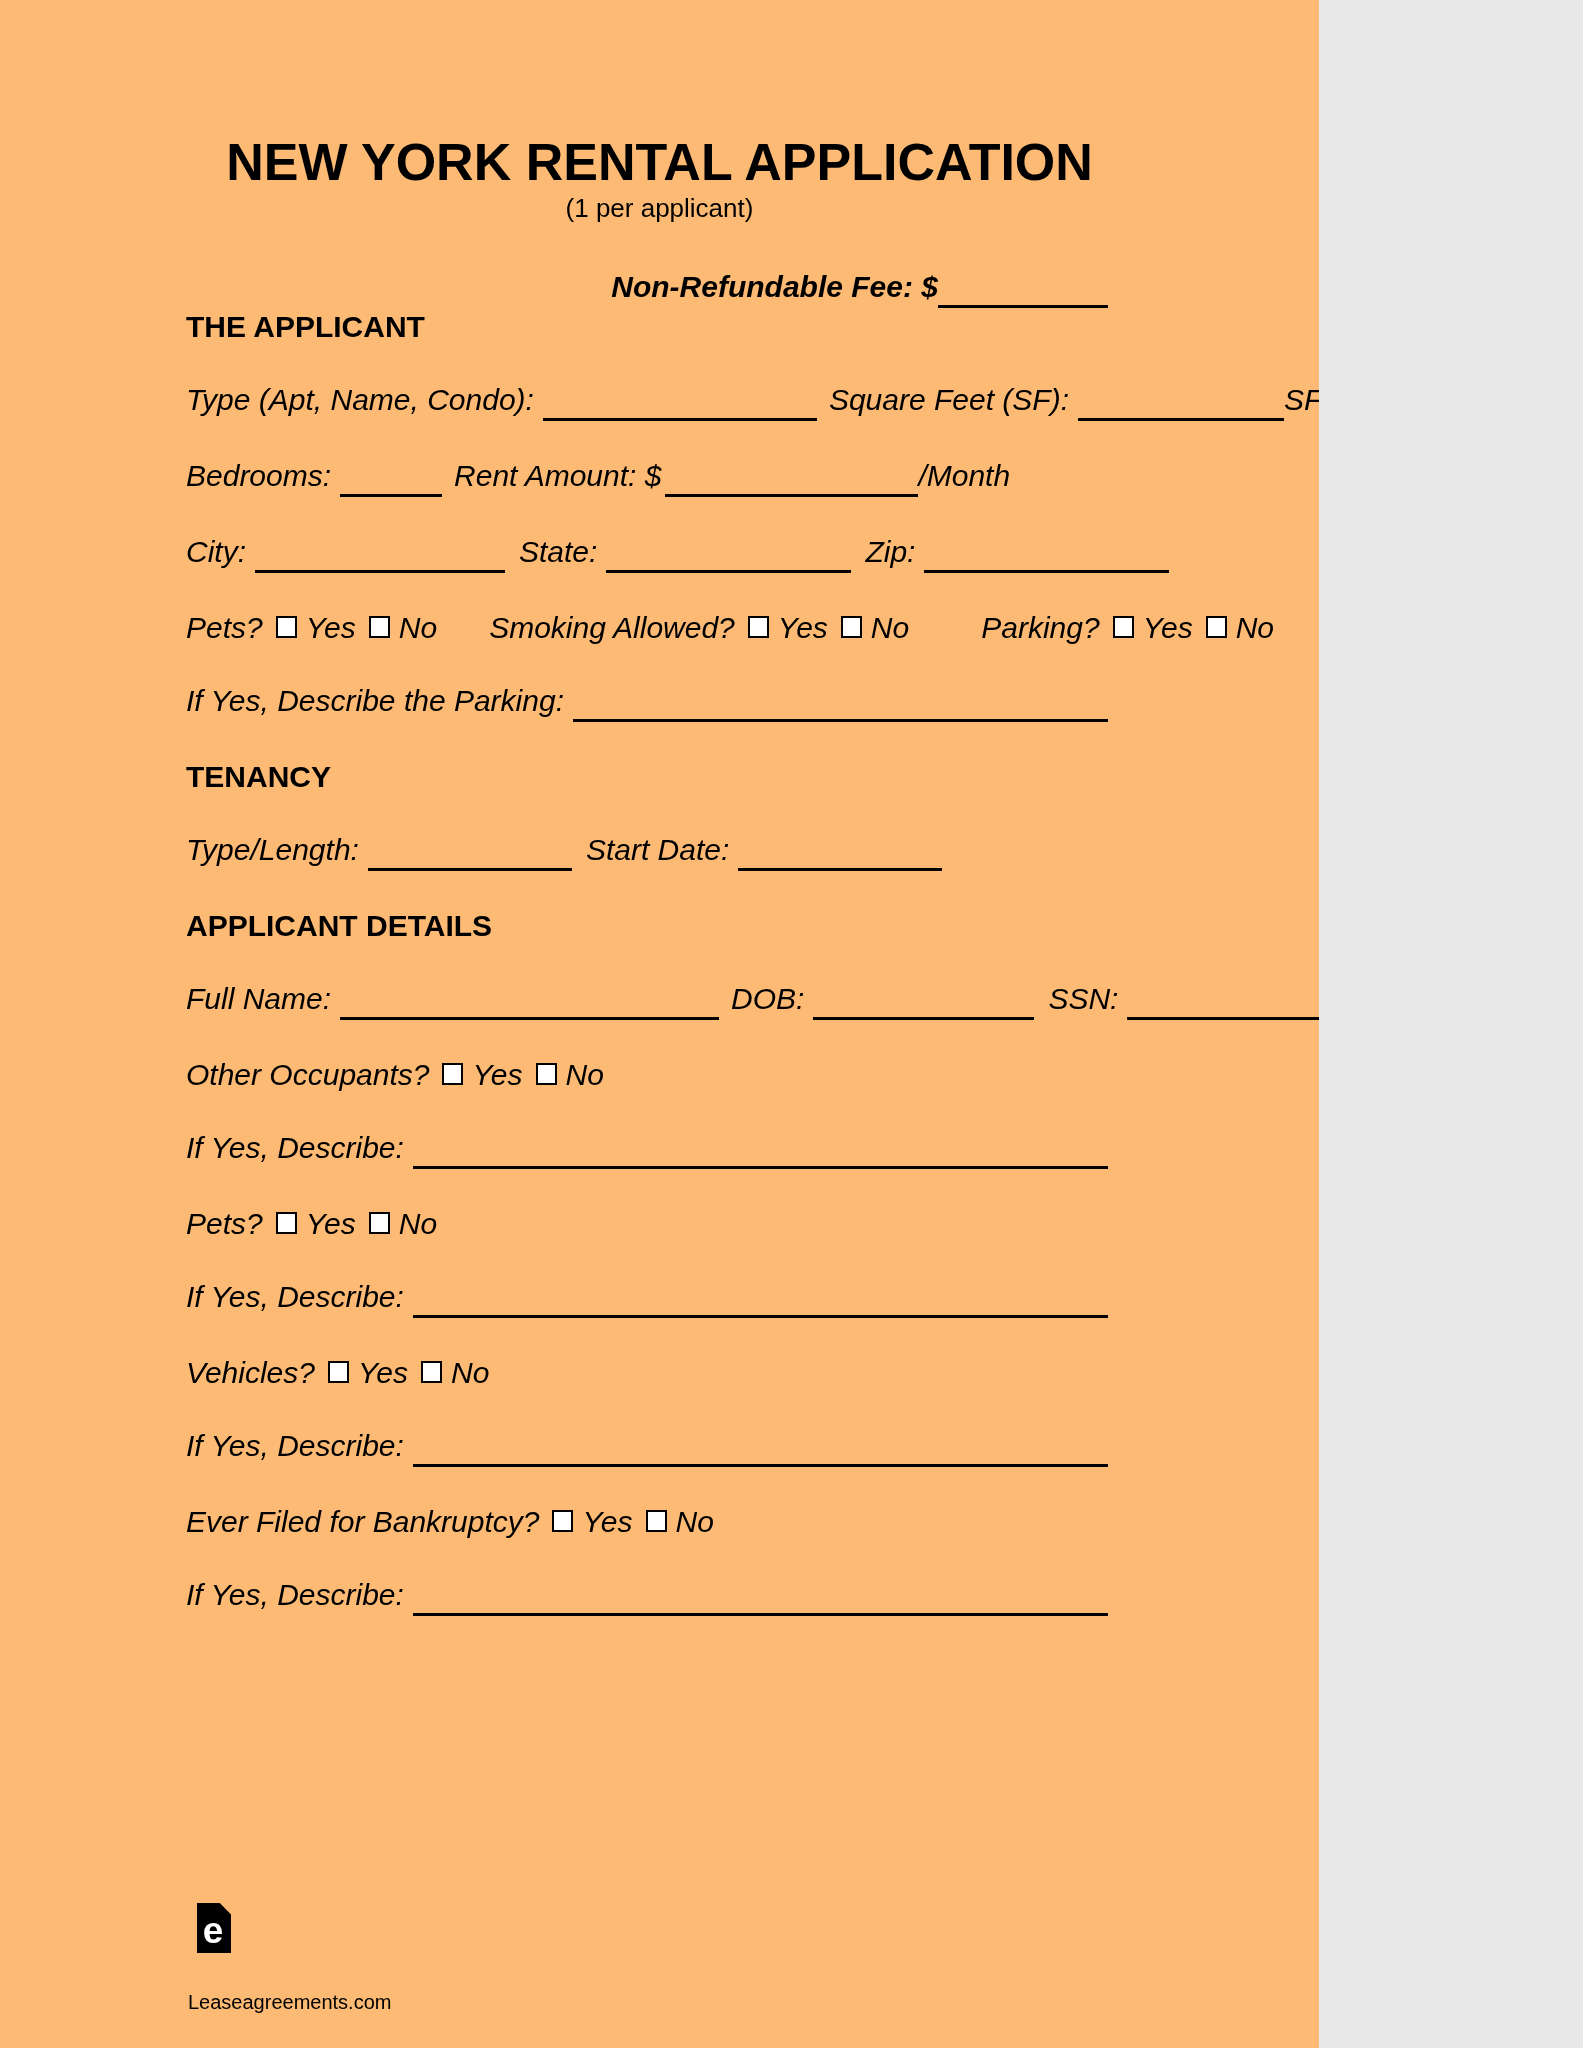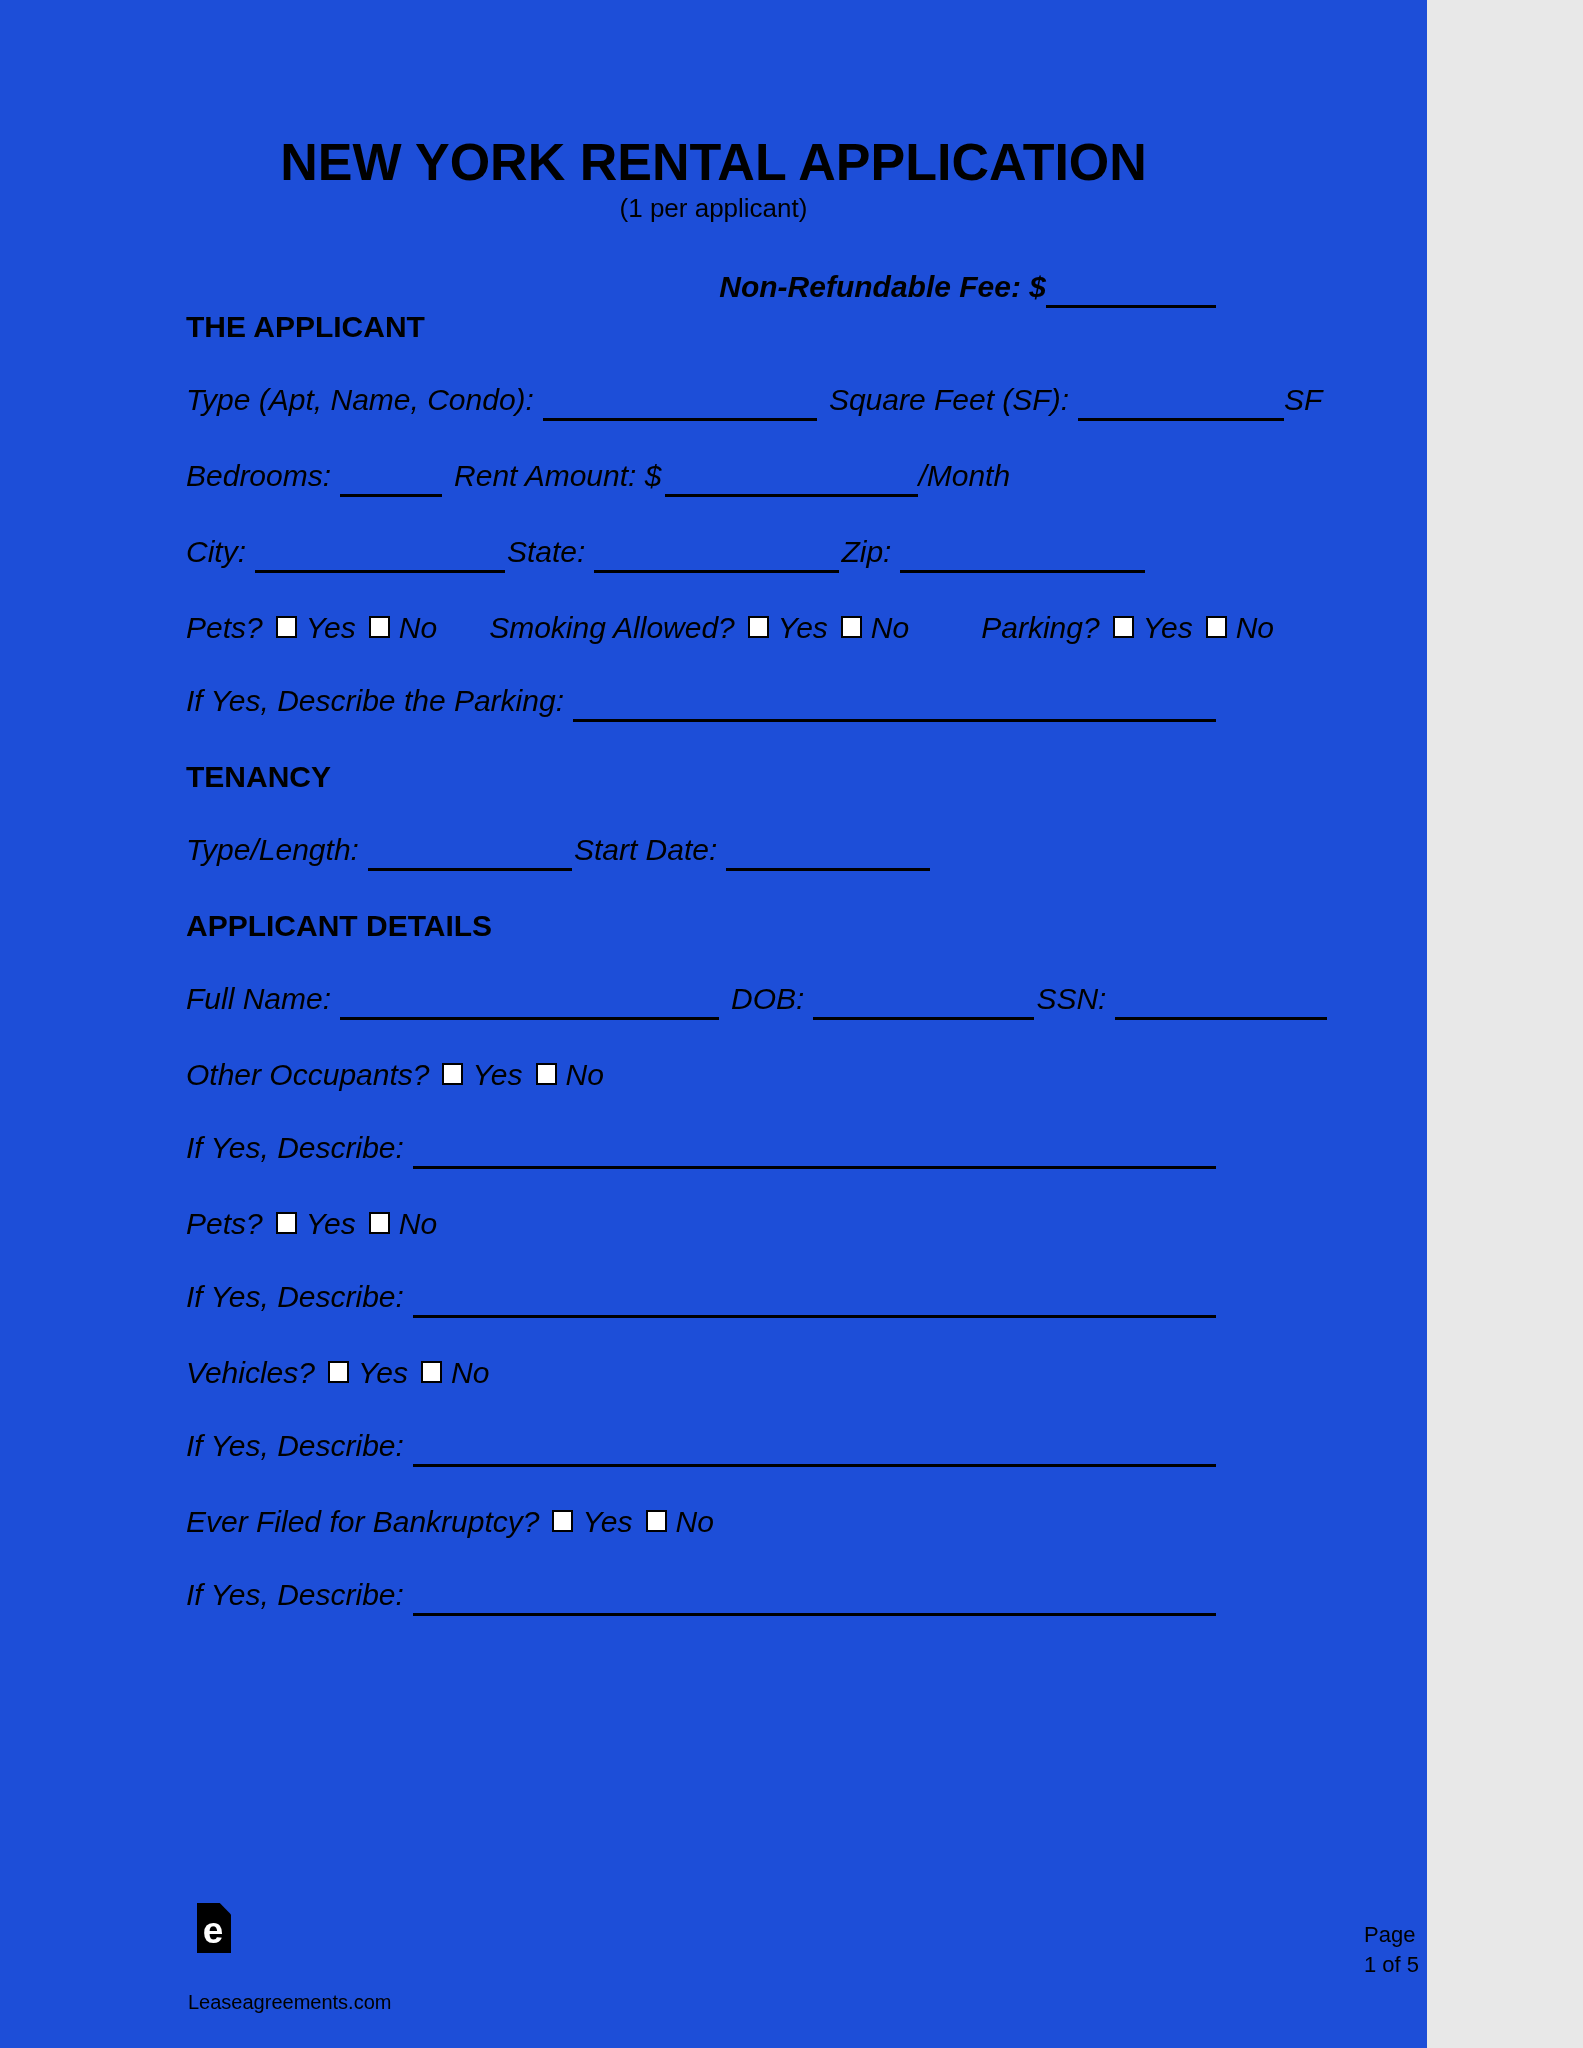--- a/index.html
+++ b/index.html
@@ -1,20 +1,20 @@
 <!DOCTYPE html>
 <html><head>
 <meta charset="utf-8">
 <style>
   html,body{margin:0;padding:0;}
   body{background:#e8e8e8;}
   .page{
     position:relative;
-    width:1427px;height:2048px;
-    background:#1d4ed8;
+    width:1319px;height:2048px;
+    background:#fdba74;
     color:#000;
     font-family:"Liberation Sans","DejaVu Sans",sans-serif;
     font-size:30px;line-height:37px;
     overflow:hidden;
     box-sizing:border-box;
   }
   .doc-header{padding-top:134px;text-align:center;}
   .doc-title{
     margin:0;font-size:52px;line-height:56px;font-weight:bold;
     letter-spacing:0px;
@@ -30,21 +30,21 @@
     flex:0 0 auto;
     border-bottom:3px solid #000;
     margin-left:9px;
     align-self:stretch;
   }
   .ln::before{content:"\200B";}
   .ln.fill{flex:1 1 auto;}
   .ml0{margin-left:0;}
   .ml4{margin-left:4px;}
   .ml12{margin-left:12px;}
-  .ml14{margin-left:2px;}
+  .ml14{margin-left:14px;}
   .ml18{margin-left:18px;}
   .ml52{margin-left:52px;}
   .ml72{margin-left:72px;text-align:center;}
   .cb{
     flex:0 0 auto;
     width:17px;height:18px;
     border:2.5px solid #000;
     margin:0 9px 0 13px;
     background:#fff;
   }

